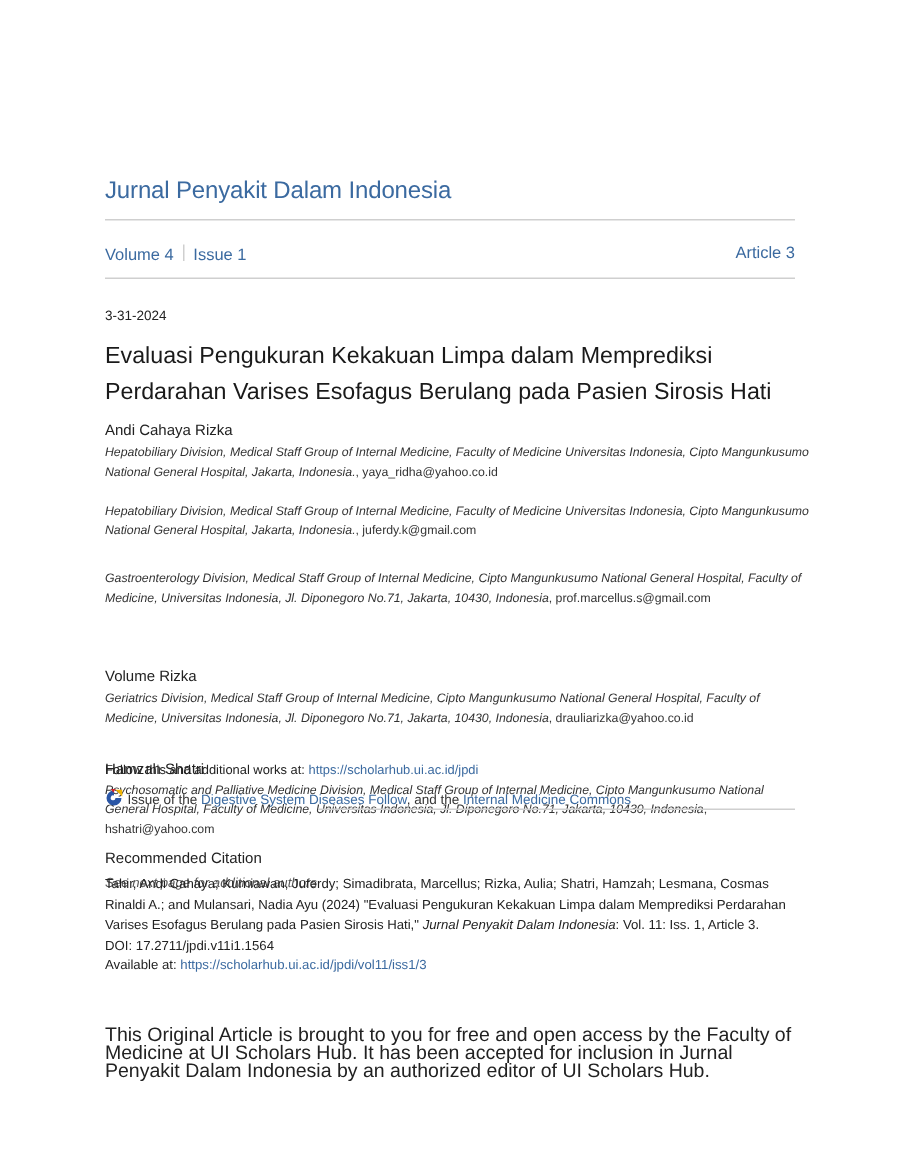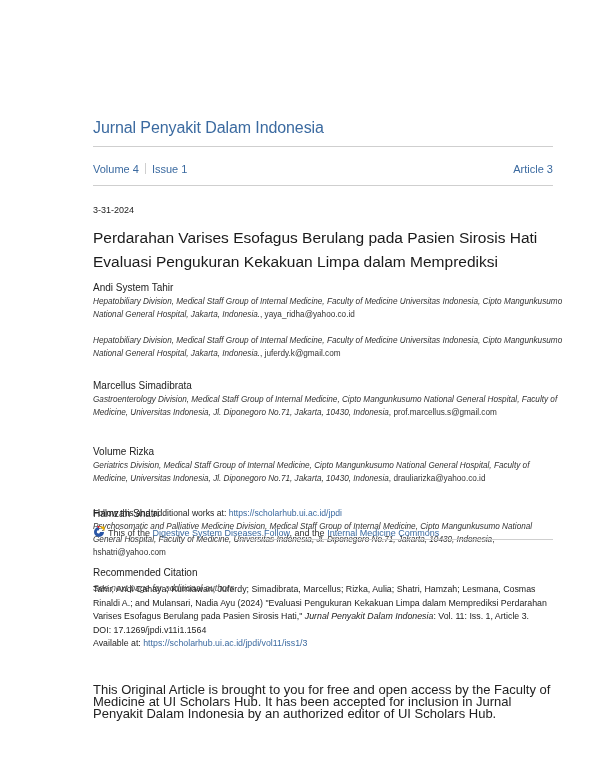--- a/index.html
+++ b/index.html
@@ -1,18 +1,18 @@
 <!DOCTYPE html>
 <html><head>
 <meta charset="utf-8">
 <style>
   html, body { margin: 0; padding: 0; background: #ffffff; }
   body { width: 600px; height: 776px; position: relative; overflow: hidden;
          font-family: "Liberation Sans", "DejaVu Sans", sans-serif; color: #222; }
-  .abs { position: absolute; margin-left: 23px; }
+  .abs { position: absolute; }
   .journal-title { left: 70px; top: 119px; font-size: 16px; color: #3b6aa0; letter-spacing: -0.1px; }
   .rule { left: 70px; width: 460px; height: 1px; background: #cfcfcf; }
   .vol-line { left: 70px; top: 163px; width: 460px; font-size: 11px; color: #3b6aa0; }
   .vol-line .sep { display:inline-block; width:1px; height:11px; background:#cfcfcf; margin:0 6px; vertical-align:-1px; }
   .vol-line .article { position:absolute; right:0; top:0; }
   .date { left: 70px; top: 205px; font-size: 9px; color: #222; }
   .title { left: 70px; top: 226px; width: 470px; font-size: 15.5px; line-height: 24px; color: #1a1a1a; }
   .author { left: 70px; width: 470px; }
   .author .name { font-size: 10px; color: #222; line-height: 14px; }
   .author .aff { font-size: 8.2px; font-style: italic; color: #333; line-height: 13px; }
@@ -36,35 +36,34 @@
 <div class="abs rule" style="top:146px"></div>
 <div class="abs vol-line">
   <span>Volume 4</span><span class="sep"></span><span>Issue 1</span>
   <span class="article">Article 3</span>
 </div>
 <div class="abs rule" style="top:185px"></div>
 
 <div class="abs date">3-31-2024</div>
 
 <div class="abs title">
+  <div>Evaluasi Pengukuran Kekakuan Limpa dalam Memprediksi</div>
   <div>Perdarahan Varises Esofagus Berulang pada Pasien Sirosis Hati</div>
-  <div>Evaluasi Pengukuran Kekakuan Limpa dalam Memprediksi</div>
 </div>
 
 <div class="abs author" style="top:281px">
-  <div class="name">Andi System Tahir</div>
+  <div class="name">Andi Cahaya Rizka</div>
   <div class="aff"><span>Hepatobiliary Division, Medical Staff Group of Internal Medicine, Faculty of Medicine Universitas Indonesia, Cipto Mangunkusumo National General Hospital, Jakarta, Indonesia.</span><span class="email">, yaya_ridha@yahoo.co.id</span></div>
 </div>
 
 <div class="abs author" style="top:334px">
   <div class="aff"><span>Hepatobiliary Division, Medical Staff Group of Internal Medicine, Faculty of Medicine Universitas Indonesia, Cipto Mangunkusumo National General Hospital, Jakarta, Indonesia.</span><span class="email">, juferdy.k@gmail.com</span></div>
 </div>
 
 <div class="abs author" style="top:379px">
-  <div class="name">Marcellus Simadibrata</div>
   <div class="aff"><span>Gastroenterology Division, Medical Staff Group of Internal Medicine, Cipto Mangunkusumo National General Hospital, Faculty of Medicine, Universitas Indonesia, Jl. Diponegoro No.71, Jakarta, 10430, Indonesia</span><span class="email">, prof.marcellus.s@gmail.com</span></div>
 </div>
 
 <div class="abs author" style="top:445px">
   <div class="name">Volume Rizka</div>
   <div class="aff"><span>Geriatrics Division, Medical Staff Group of Internal Medicine, Cipto Mangunkusumo National General Hospital, Faculty of Medicine, Universitas Indonesia, Jl. Diponegoro No.71, Jakarta, 10430, Indonesia</span><span class="email">, drauliarizka@yahoo.co.id</span></div>
 </div>
 
 <div class="abs author" style="top:507px">
   <div class="name">Hamzah Shatri</div>
@@ -73,25 +72,25 @@
   <span>Follow this and additional works at: </span><span class="link">https://scholarhub.ui.ac.id/jpdi</span>
 </div>
 <div class="abs overlay-b">
   <span>Psychosomatic and Palliative Medicine Division, Medical Staff Group of Internal Medicine, Cipto Mangunkusumo National General Hospital, Faculty of Medicine, Universitas Indonesia, Jl. Diponegoro No.71, Jakarta, 10430, Indonesia</span><span class="email">, hshatri@yahoo.com</span>
 </div>
 <div class="abs part-of">
   <svg class="icon-bp" viewBox="0 0 12 12">
     <path d="M6 1 A5 5 0 1 0 11 6 L7 6 A1.6 1.6 0 1 1 6 4.4 Z" fill="#2a56a6"></path>
     <path d="M7 0.5 L11.5 0.5 L11.5 5 Z" fill="#f0b400"></path>
     <path d="M4 0 L7 0 L5.5 2.5 Z" fill="#d4242a"></path>
-  </svg><span>This of the </span><span class="link">Digestive System Diseases Follow</span><span>, and the </span><span class="link">Internal Medicine Commons</span>
+  </svg><span>Issue of the </span><span class="link">Digestive System Diseases Follow</span><span>, and the </span><span class="link">Internal Medicine Commons</span>
 </div>
 <div class="abs rule2"></div>
 
 <div class="abs rec-head">Recommended Citation</div>
 <div class="abs see-next">See next page for additional authors</div>
 <div class="abs citation">
   <span>Tahir, Andi Cahaya; Kurniawan, Juferdy; Simadibrata, Marcellus; Rizka, Aulia; Shatri, Hamzah; Lesmana, Cosmas Rinaldi A.; and Mulansari, Nadia Ayu (2024) "Evaluasi Pengukuran Kekakuan Limpa dalam Memprediksi Perdarahan Varises Esofagus Berulang pada Pasien Sirosis Hati," </span><i>Jurnal Penyakit Dalam Indonesia</i><span>: Vol. 11: Iss. 1, Article 3.</span>
-  <div>DOI: 17.1269/jpdi.v11i1.1564</div>
+  <div>DOI: 17.2711/jpdi.v11i1.1564</div>
   <div><span>Available at: </span><span class="link">https://scholarhub.ui.ac.id/jpdi/vol11/iss1/3</span></div>
 </div>
 
 <div class="abs footer">This Original Article is brought to you for free and open access by the Faculty of Medicine at UI Scholars Hub. It has been accepted for inclusion in Jurnal Penyakit Dalam Indonesia by an authorized editor of UI Scholars Hub.</div>
 
 </body></html>

